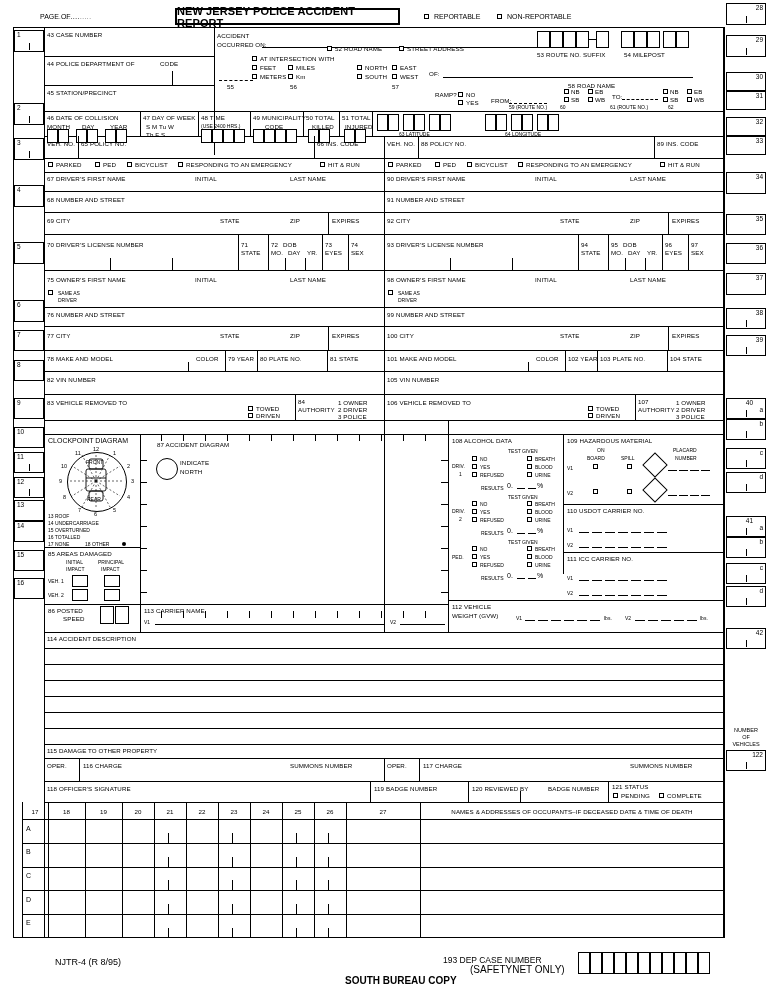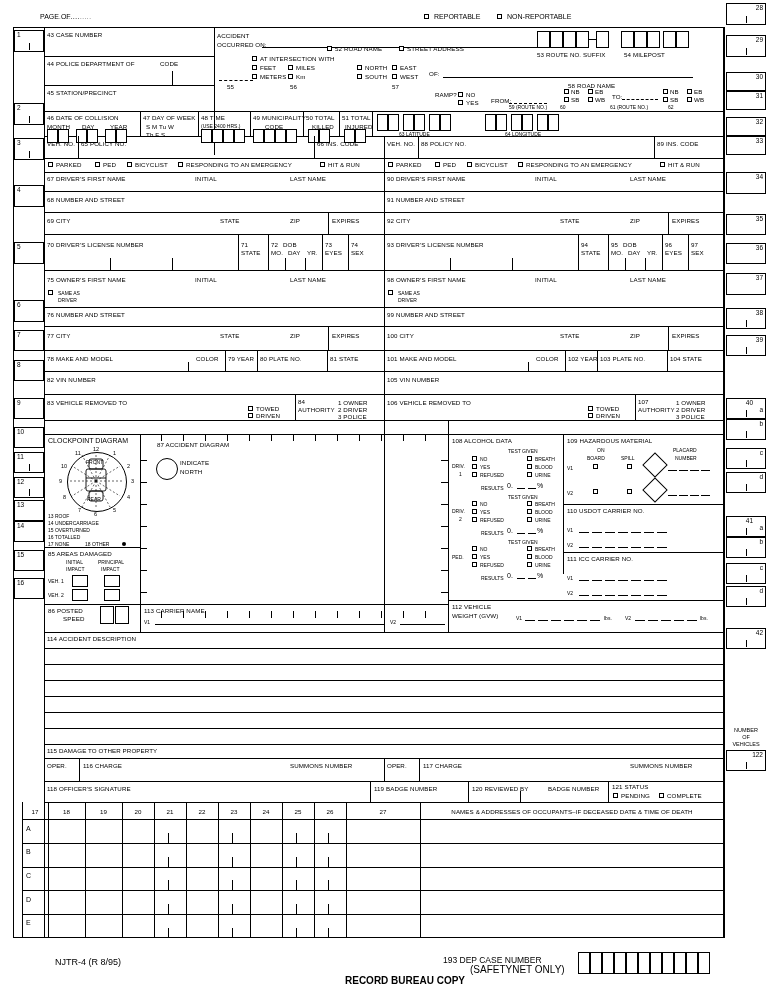--- a/index.html
+++ b/index.html
@@ -35,20 +35,21 @@
 </head>
 <body>
 
 <div id="page">
 
   <div class="lbl7" style="left:40px;top:13px;">
     <span>PAGE</span><span class="dots">.........</span>
     <span>OF</span><span class="dots">.........</span>
   </div>
 
+  <div class="title" style="left:175px;top:8px;width:225px;height:17px;">NEW JERSEY POLICE ACCIDENT REPORT</div>
 
   <div class="cb" style="left:424px;top:14px;"></div>
   <div class="lbl7" style="left:434px;top:13px;">REPORTABLE</div>
   <div class="cb" style="left:497px;top:14px;"></div>
   <div class="lbl7" style="left:507px;top:13px;">NON-REPORTABLE</div>
 
   <div class="bx2" style="left:13px;top:27px;width:711px;height:911px;"></div>
 
   <div class="vline2" style="left:44px;top:27px;height:911px;"></div>
 
@@ -918,21 +919,21 @@
   <div class="vline" style="left:296px;top:904px;height:10px;"></div>
     <div class="vline" style="left:328px;top:904px;height:10px;"></div>
   <div class="vline" style="left:168px;top:928px;height:10px;"></div>
     <div class="vline" style="left:232px;top:928px;height:10px;"></div>
   <div class="vline" style="left:296px;top:928px;height:10px;"></div>
     <div class="vline" style="left:328px;top:928px;height:10px;"></div>
 
   <div class="lbl7" style="left:55px;top:958px;font-size:9px;">NJTR-4 (R 8/95)</div>
   <div class="lbl7" style="left:443px;top:956px;font-size:8.5px;">193 DEP CASE NUMBER</div>
   <div class="lbl7" style="left:470px;top:966px;font-size:10px;">(SAFETYNET ONLY)</div>
-  <div class="lbl7 b" style="left:345px;top:977px;font-size:10px;">RECORD BUREAU COPY</div>
+  <div class="lbl7 b" style="left:345px;top:977px;font-size:10px;">SOUTH BUREAU COPY</div>
 
   <div class="seg" style="left:578px;top:952px;width:12px;height:22px;"></div>
   <div class="seg" style="left:590px;top:952px;width:12px;height:22px;"></div>
   <div class="seg" style="left:602px;top:952px;width:12px;height:22px;"></div>
   <div class="seg" style="left:614px;top:952px;width:12px;height:22px;"></div>
   <div class="seg" style="left:626px;top:952px;width:12px;height:22px;"></div>
   <div class="seg" style="left:638px;top:952px;width:12px;height:22px;"></div>
   <div class="seg" style="left:650px;top:952px;width:12px;height:22px;"></div>
   <div class="seg" style="left:662px;top:952px;width:12px;height:22px;"></div>
   <div class="seg" style="left:674px;top:952px;width:12px;height:22px;"></div>

